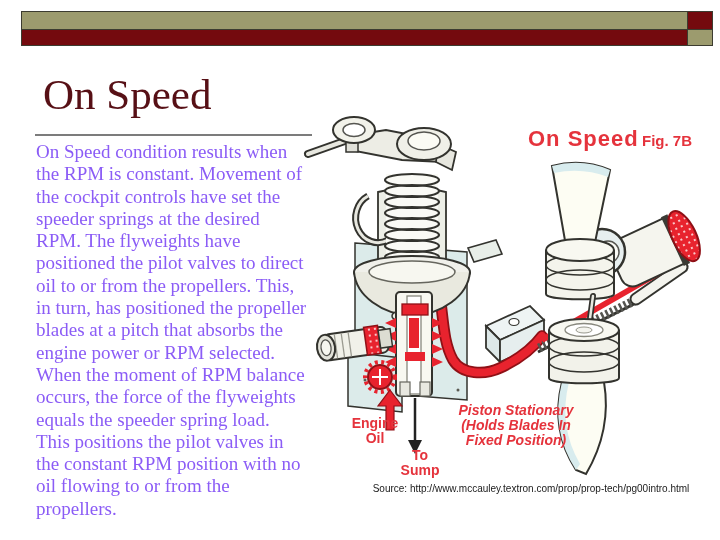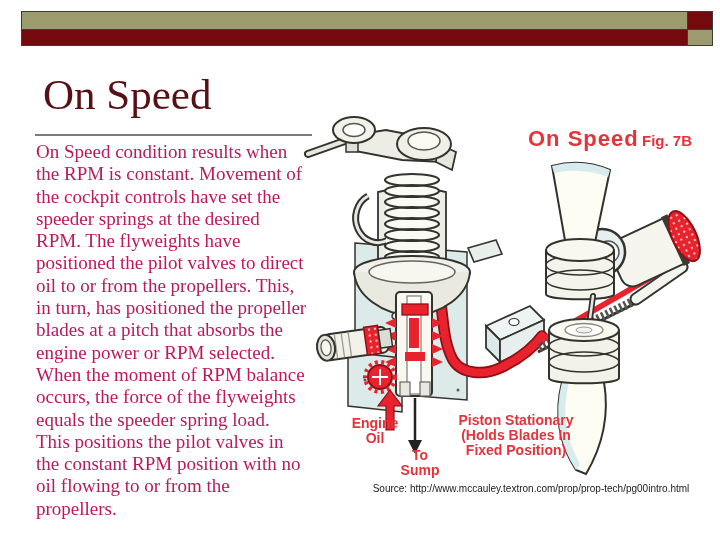--- a/index.html
+++ b/index.html
@@ -21,35 +21,35 @@
   .bar-sq2{width:24px; height:15px; background:var(--barOlive,#9c9b6e); border:1px solid #3c3c30; border-left:none;}
   
   #title{
     position:absolute; left:43px; top:72px; font-size:43px; line-height:46px;
     color:var(--titleMaroon,#571016); font-family:"Liberation Serif", serif;
   }
   #title-rule{position:absolute; left:35px; top:134px; width:277px; height:2px; background:var(--ruleGray,#7c7c7c);}
   
   #body-text{
     position:absolute; left:36px; top:141px; width:300px;
-    font-size:19px; line-height:22.3px; color:#be185d; white-space:pre;
+    font-size:19px; line-height:22.3px; color:#8b5cf6; white-space:pre;
     font-family:"Liberation Serif", serif;
   }
   
   #diagram{position:absolute; left:290px; top:100px; width:430px; height:390px;}
   #diagram svg{position:absolute; left:0; top:0;}
   .dlabel{
     position:absolute; color:var(--labelRed,#e5333c); font-weight:bold;
     font-family:"Liberation Sans", sans-serif; white-space:pre-line; text-align:center;
   }
   #fig-heading{left:238px; top:26px; font-size:22px; letter-spacing:1px; text-align:left;}
   #fig-ref{left:352px; top:32px; font-size:15px; text-align:left;}
   #lbl-engine-oil{left:52px; top:316px; width:66px; font-size:14px; line-height:15px;}
   #lbl-to-sump{left:98px; top:348px; width:64px; font-size:14px; line-height:15px;}
-  #lbl-piston{left:138px; top:313px; width:176px; font-size:14px; line-height:15px;}
+  #lbl-piston{left:138px; top:303px; width:176px; font-size:14px; line-height:15px;font-style:italic;}
   #source-line{
     position:absolute; left:341px; top:483px; width:380px; text-align:center;
     font-size:10px; color:#1a1a1a; font-family:"Liberation Sans", sans-serif;
   }
   
   .f-red{fill:var(--oilRed,#e8232e);} .s-red{stroke:var(--oilRed,#e8232e);}
   .s-reddark{stroke:var(--oilRedDark,#8f1016);} .f-panel{fill:var(--panelBlue,#dcebea);}
   .s-dark{stroke:#33332e;} .f-lite{fill:#ededE5;}
 </style>
 </head>

